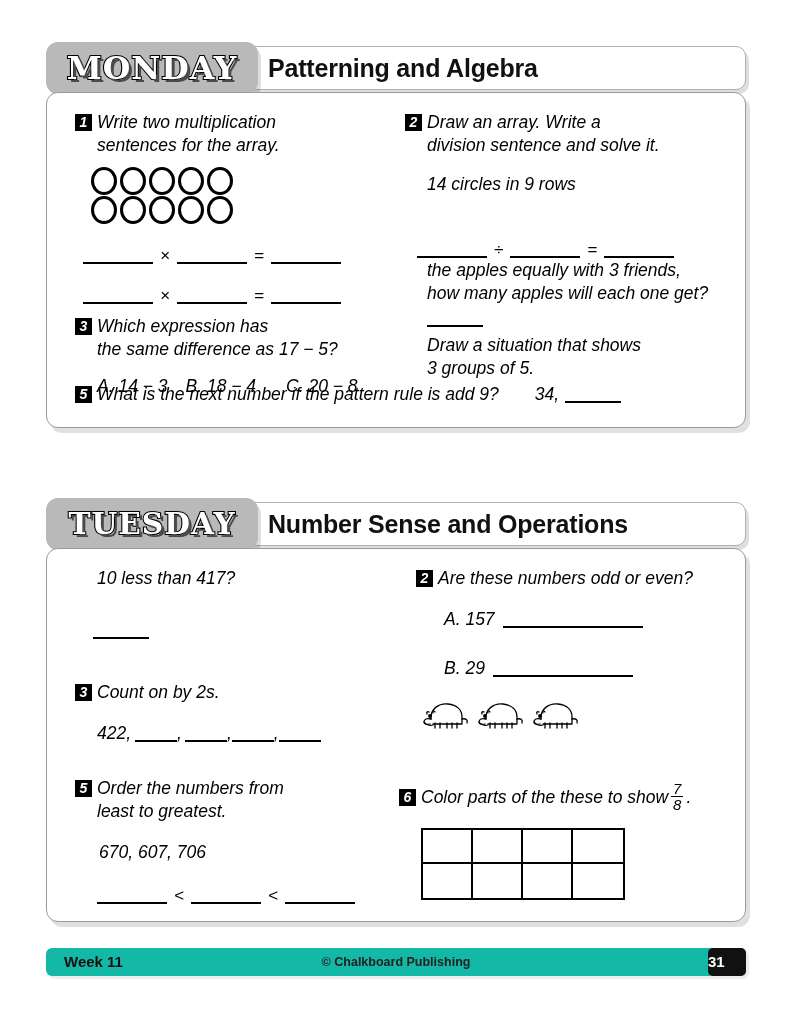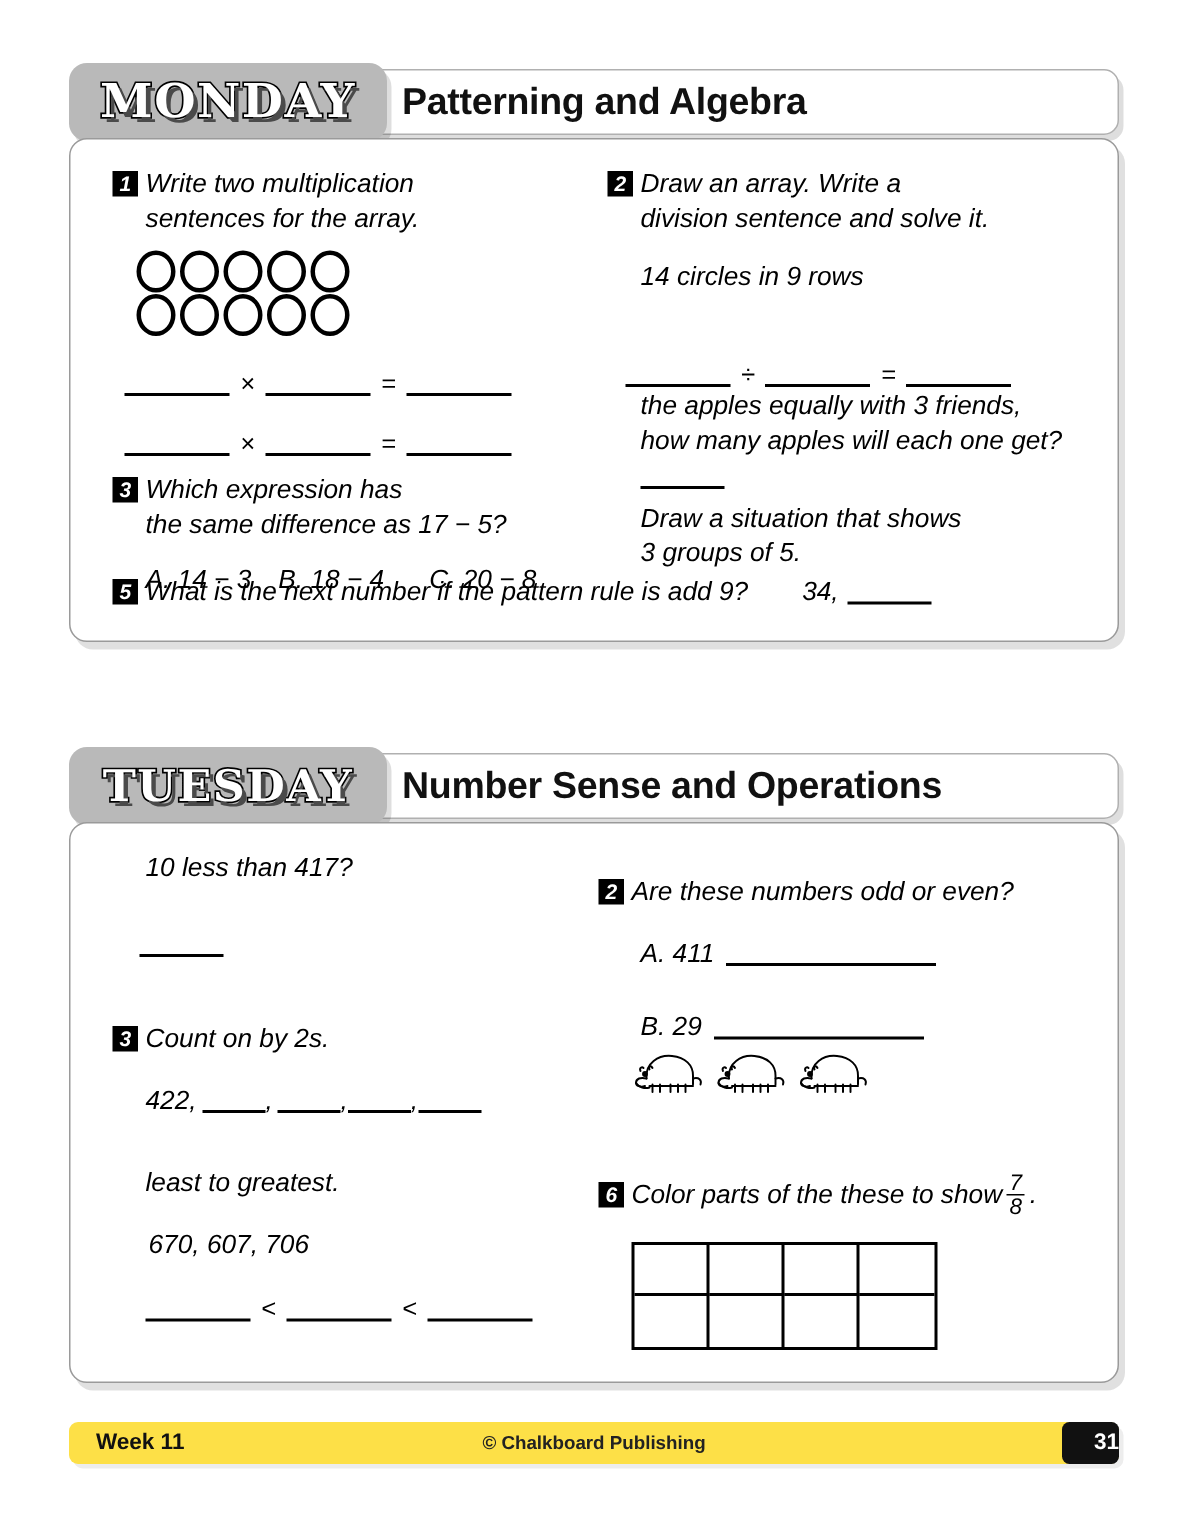--- a/index.html
+++ b/index.html
@@ -130,35 +130,35 @@
   .shape-grid .cell { width:50px; height:34px; border-right:2.5px solid #000; box-sizing:border-box; }
   .shape-grid .cell:last-child { border-right:none; }
   .shape-grid .row:first-child .cell { border-bottom:2.5px solid #000; }
 
   
   .animals { display:flex; gap:5px; }
 
   
   #footer {
     position:absolute; left:46px; top:948px; width:700px; height:28px;
-    background:#fde047;
+    background:#14b8a6;
     border-radius:6px;
     box-shadow:3px 3px 0 rgba(0,0,0,0.07);
   }
   #footer .week {
     position:absolute; left:18px; top:0; height:28px; line-height:28px;
     font-size:15px; font-weight:bold; color:#111;
   }
   #footer .copyright {
     position:absolute; left:0; right:0; top:0; height:28px; line-height:28px;
     text-align:center; font-size:12.5px; font-weight:bold; color:#222;
   }
   #footer .pagenum {
     position:absolute; right:0; top:0; width:38px; height:28px; line-height:28px;
-    background:#111; color:#fff; text-align:right;
+    background:#111; color:#fff; text-align:left;
     font-size:15px; font-weight:bold;
     border-radius:5px;
   }
 </style>
 </head>
 <body>
 
 <div class="page">
 
   <div class="day-block" id="monday-block">
@@ -238,31 +238,32 @@
       </div>
 
       <div class="q" style="left:28px; top:132px; width:330px;">
         <div><span class="qnum">3</span><span class="qtext">Count on by 2s.</span></div>
         <div class="qbody" style="margin-top:18px; padding-left:22px;">
           <span>422,</span><span class="blank b-sm" style="margin-left:4px;"></span>,<span class="blank b-sm" style="margin-left:3px;"></span>,<span class="blank b-sm"></span>,<span class="blank b-sm"></span>
         </div>
       </div>
 
       <div class="q" style="left:28px; top:228px; width:330px;">
+        <div><span class="qnum">5</span><span class="qtext">Order the numbers from</span></div>
         <div class="qbody indent">least to greatest.</div>
         <div class="qbody" style="margin-top:18px; padding-left:24px;">670, 607, 706</div>
         <div style="margin-top:22px; padding-left:22px;">
           <span class="blank b-lg"></span><span class="op">&lt;</span><span class="blank b-lg"></span><span class="op">&lt;</span><span class="blank b-lg"></span>
         </div>
       </div>
 
-      <div class="q" style="left:352px; top:18px; width:330px;margin-top:16px;">
+      <div class="q" style="left:369px; top:18px; width:330px;">
         <div><span class="qnum">2</span><span class="qtext">Are these numbers odd or even?</span></div>
         <div class="qbody" style="margin-top:18px; padding-left:28px;">
-          <span>A.  411</span><span class="blank b-xl" style="margin-left:8px;"></span>
+          <span>A.  157</span><span class="blank b-xl" style="margin-left:8px;"></span>
         </div>
         <div class="qbody" style="margin-top:26px; padding-left:28px;">
           <span>B.   29</span><span class="blank b-xl" style="margin-left:8px;"></span>
         </div>
       </div>
 
       <div class="q" style="left:352px; top:128px; width:330px;">
         <div class="animals" style="margin-top:20px; padding-left:22px;">
           <svg width="50" height="34" viewBox="0 0 50 34">
             <g fill="none" stroke="#000" stroke-width="1.3" stroke-linecap="round">

